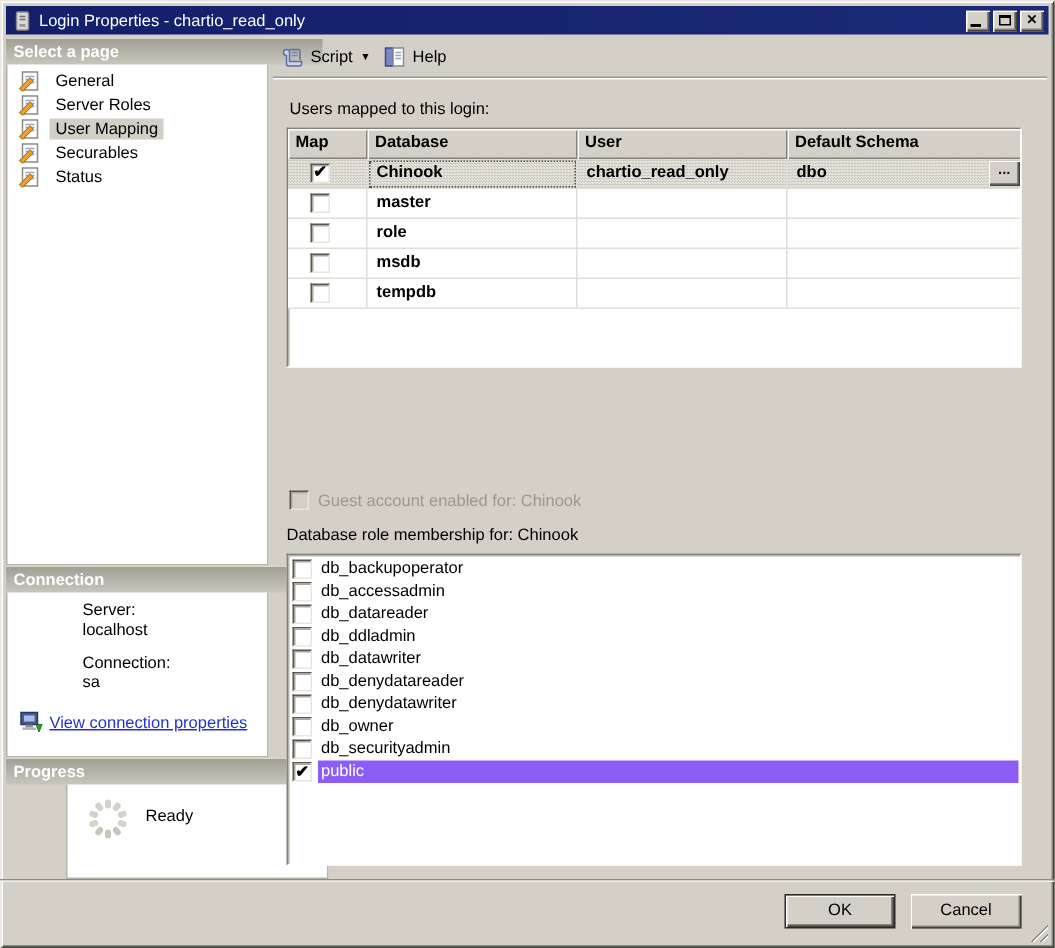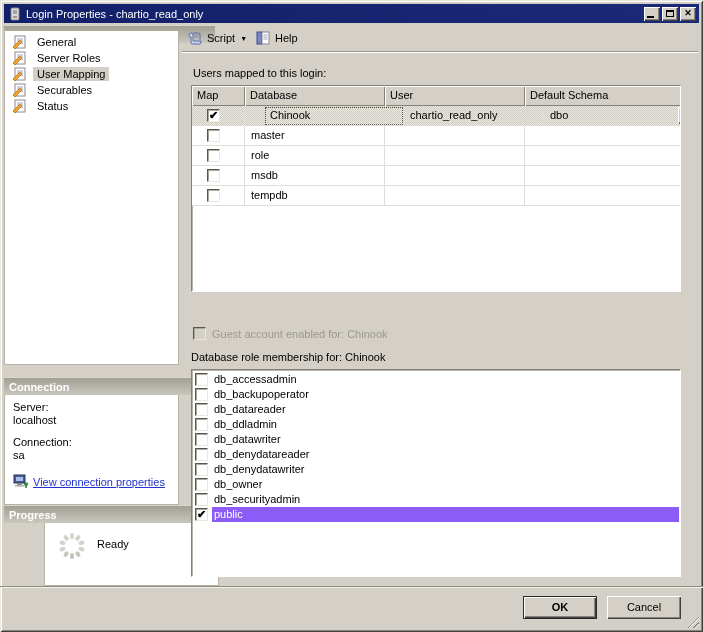--- a/index.html
+++ b/index.html
@@ -35,31 +35,31 @@
   .panel-header {
     position:absolute; left:4px; width:211px; height:18px;
     background:linear-gradient(180deg,#a29f95,#c9c6bd);
     color:#fff; font-weight:bold; line-height:18px; padding-left:5px;
     border-top:1px solid #d8d5cc;
   }
   .panel-body {
     position:absolute; left:4px; width:175px; background:#fff;
     border:1px solid #b5b2a8; border-top:none;
   }
-  .pages-panel  { top:31px;  height:334px; padding-top:3px; }
+  .pages-panel  { top:43px;  height:334px; padding-top:3px; }
   .conn-panel   { top:395px; height:110px; padding:6px 0 0 8px; }
   .prog-panel   { top:523px; height:63px;  }
   .hdr-select   { top:25px; }
   .hdr-conn     { top:377px; }
   .hdr-prog     { top:505px; }
   .page-item { display:flex; align-items:center; height:16px; padding-left:7px; cursor:default; }
   .page-item .picon { width:16px; height:14px; margin-right:5px; flex:0 0 auto; }
   .page-item .plabel { padding:1px 4px; white-space:nowrap; }
   .page-item.selected .plabel { background:#d2cfc6; }
-  .conn-line { line-height:13px; }
+  .conn-line { line-height:13px;margin-left:42px; }
   .conn-gap  { height:9px; }
   .conn-link-row { display:flex; align-items:center; margin-top:12px; }
   .conn-link-row .licon { width:16px; height:15px; margin-right:4px; }
   .view-link { color:#2233cc; text-decoration:underline; cursor:pointer; }
   .prog-panel { display:flex; align-items:flex-start; padding:8px 0 0 12px;margin-left:40px; }
   .spinner { width:30px; height:30px; margin-right:10px; }
   .ready-text { margin-top:7px; }
   
   .toolbar { position:absolute; left:183px; top:27px; height:22px; display:flex; align-items:center; }
   .tool-btn { display:flex; align-items:center; height:22px; padding:0 4px; cursor:default; }
@@ -71,34 +71,34 @@
   }
   
   .section-label { position:absolute; color:#000; }
   .lbl-users { left:193px; top:67px; }
   .lbl-roles { left:191px; top:351px; }
   .sunken {
     background:#fff;
     border:1px solid; border-color:#848278 #fff #fff #848278;
     box-shadow: inset 1px 1px 0 #b7b4aa;
   }
-  .map-table { position:absolute; left:191px; top:85px; width:490px; height:207px; overflow:hidden; }
+  .map-table { position:absolute; left:191px; top:85px; width:490px; height:160px; overflow:hidden;font-weight:bold; }
   .thead { display:flex; height:20px; }
   .th {
     background:#d4d0c8; line-height:19px; padding-left:5px; font-size:11px;
     box-shadow: inset 1px 1px 0 #fff, inset -1px -1px 0 #848278; flex:0 0 auto;
   }
   .tr { display:flex; height:20px; position:relative; background:#fff; }
   .tr.sel { background-image:conic-gradient(#e9e7e0 25%, #cfccc3 0 50%, #e9e7e0 0 75%, #cfccc3 0); background-size:2px 2px; }
   .td {
     flex:0 0 auto; border-right:1px solid #e0ded8; border-bottom:1px solid #e0ded8;
     line-height:19px; padding-left:6px; white-space:nowrap; overflow:hidden;
   }
   .td.cb-cell { display:flex; align-items:center; justify-content:flex-start; padding-left:15px; }
-  .td.focus-cell { outline:1px dotted #55524a; outline-offset:-2px;margin-left:19px; }
+  .td.focus-cell { outline:1px dotted #55524a; outline-offset:-2px; }
   .col-map { width:53px; } .col-db { width:140px; } .col-user { width:140px; } .col-ds { width:157px; position:relative; }
   .browse-btn {
     position:absolute; right:1px; top:1px; width:21px; height:17px;
     background:#d4d0c8; font-size:10px; line-height:13px; text-align:center; color:#1a1a3a;
     box-shadow: inset 1px 1px 0 #fff, inset -1px -1px 0 #404040, inset -2px -2px 0 #87847c;
     cursor:default;
   }
   
   .cb {
     width:13px; height:13px; background:#fff; flex:0 0 auto;
@@ -120,21 +120,21 @@
   .role-label { flex:1; height:15px; line-height:15px; padding-left:2px; white-space:nowrap; }
   .role-row.sel .role-label { background:#8b5cf6; color:#fff; }
   
   .bottom-sep { position:absolute; left:0; top:586px; width:703px; height:2px;
     border-top:1px solid #8e8b80; border-bottom:1px solid #f4f1ea; }
   .btn {
     position:absolute; top:596px; width:74px; height:23px; background:#d4d0c8;
     box-shadow: inset 1px 1px 0 #fff, inset -1px -1px 0 #404040, inset -2px -2px 0 #87847c;
     text-align:center; line-height:22px; cursor:default;
   }
-  .btn-ok { left:523px; border:1px solid #2a2a2a; line-height:20px;font-weight:bold; }
+  .btn-ok { left:523px; border:1px solid #2a2a2a; line-height:20px; }
   .btn-cancel { left:607px; }
   .resize-grip {
     position:absolute; right:4px; bottom:4px; width:13px; height:13px;
     background:repeating-linear-gradient(135deg, transparent 0 2px, #8e8b80 2px 3px, #fff 3px 4px);
     clip-path:polygon(100% 0, 100% 100%, 0 100%);
   }
 </style>
 </head>
 <body>
 
@@ -329,25 +329,25 @@
 
   <div class="guest-row">
     <span class="cb disabled"></span>
     <span class="guest-label">Guest account enabled for: Chinook</span>
   </div>
 
   <div class="section-label lbl-roles">Database role membership for: Chinook</div>
   <div class="role-list sunken">
       <div class="role-row">
         <span class="cb"></span>
+        <span class="role-label">db_backupoperator</span>
+      </div>
+      <div class="role-row">
+        <span class="cb"></span>
         <span class="role-label">db_accessadmin</span>
-      </div>
-      <div class="role-row">
-        <span class="cb"></span>
-        <span class="role-label">db_backupoperator</span>
       </div>
       <div class="role-row">
         <span class="cb"></span>
         <span class="role-label">db_datareader</span>
       </div>
       <div class="role-row">
         <span class="cb"></span>
         <span class="role-label">db_ddladmin</span>
       </div>
       <div class="role-row">

